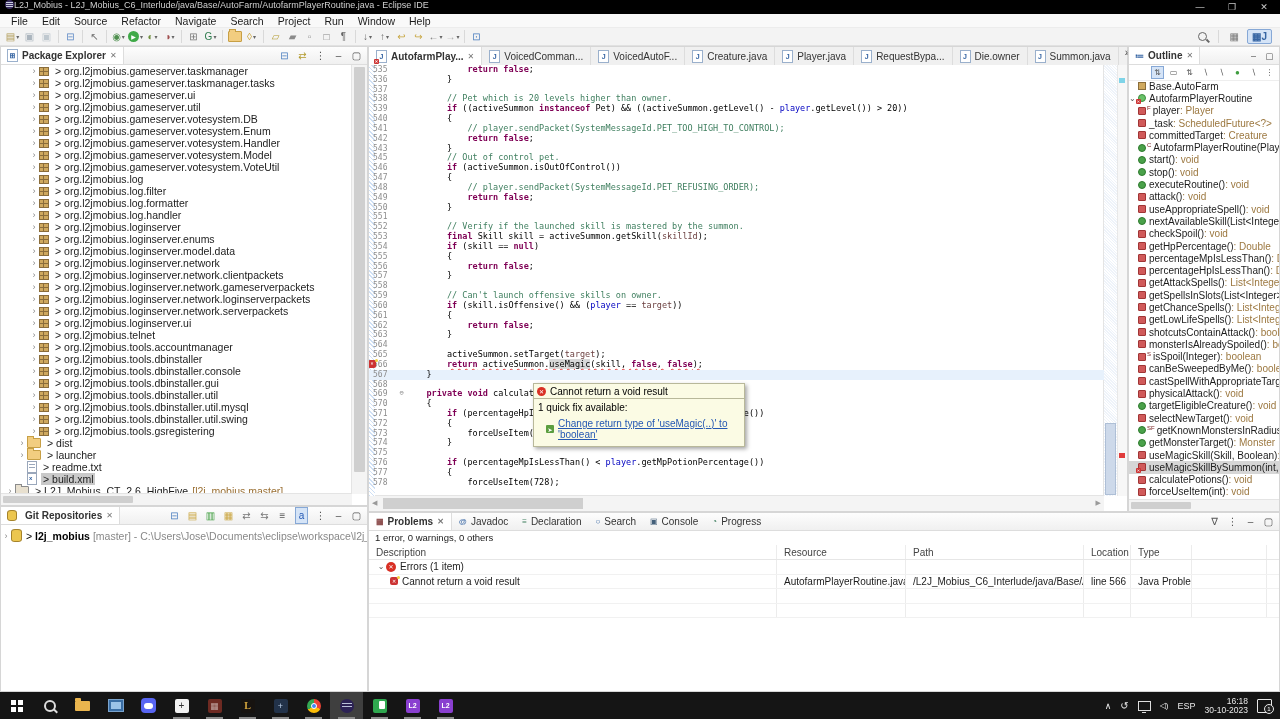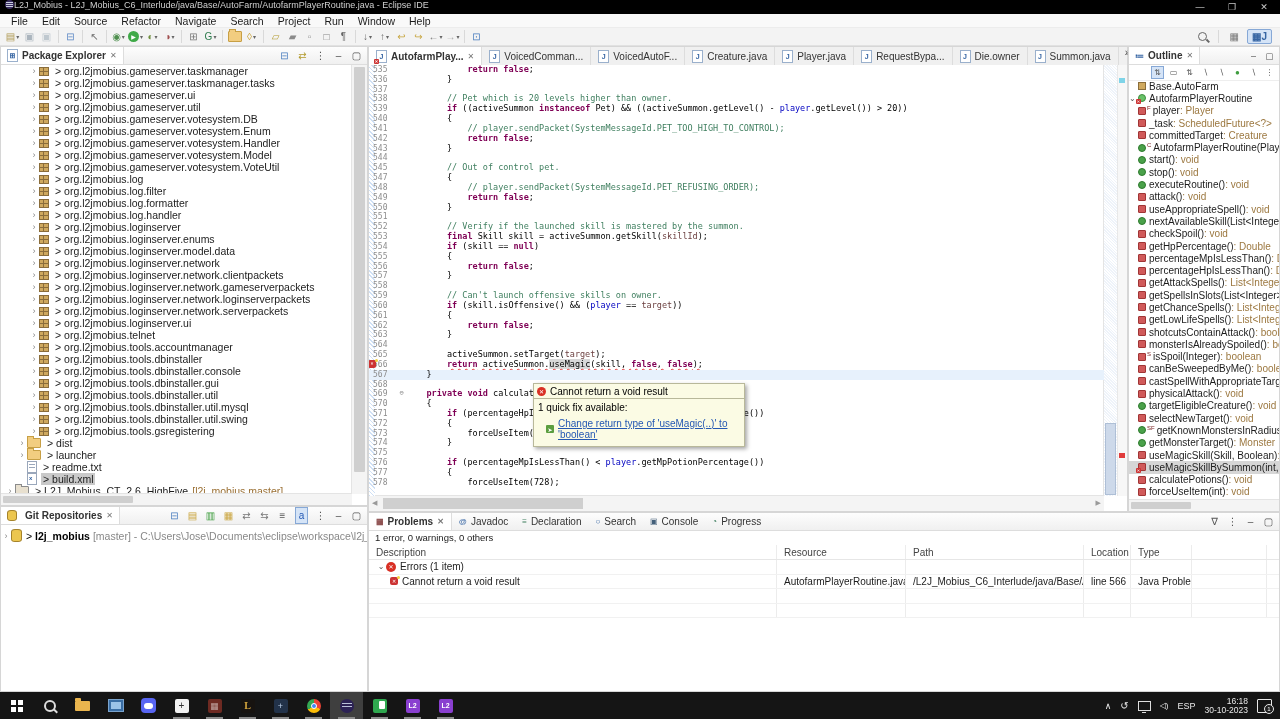--- a/index.html
+++ b/index.html
@@ -598,28 +598,28 @@
         <span class="lnum">542</span>
         <span class="foldc"></span>
         <pre class="ct"><span class="td">            </span><span class="tk">return</span><span class="td"> </span><span class="tk">false</span><span class="td">;</span></pre>
       </div>
       <div class="cline">
         <span class="lnum">543</span>
         <span class="foldc"></span>
         <pre class="ct"><span class="td">        }</span></pre>
       </div>
       <div class="cline">
-        <span class="lnum">544</span>
-        <span class="foldc"></span>
-        <pre class="ct"></pre>
-      </div>
-      <div class="cline">
         <span class="lnum">545</span>
         <span class="foldc"></span>
         <pre class="ct"><span class="td">        </span><span class="tc">// Out of control pet.</span></pre>
+      </div>
+      <div class="cline">
+        <span class="lnum">546</span>
+        <span class="foldc"></span>
+        <pre class="ct"><span class="td">        </span><span class="tk">if</span><span class="td"> (activeSummon.isOutOfControl())</span></pre>
       </div>
       <div class="cline">
         <span class="lnum">547</span>
         <span class="foldc"></span>
         <pre class="ct"><span class="td">        {</span></pre>
       </div>
       <div class="cline">
         <span class="lnum">548</span>
         <span class="foldc"></span>
         <pre class="ct"><span class="td">            </span><span class="tc">// player.sendPacket(SystemMessageId.PET_REFUSING_ORDER);</span></pre>

